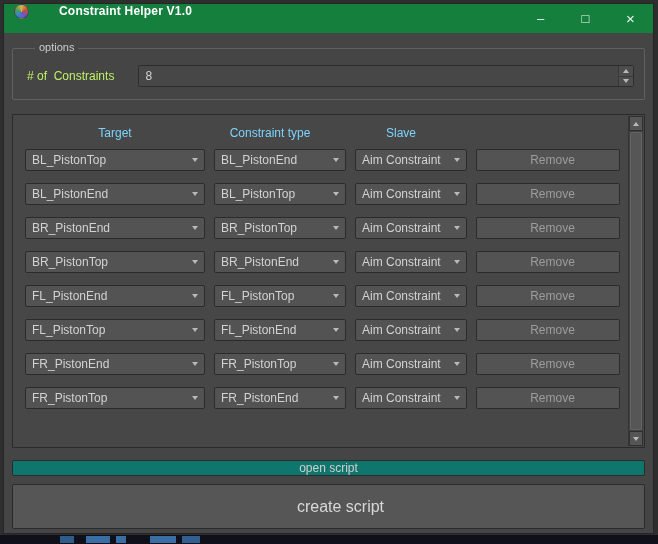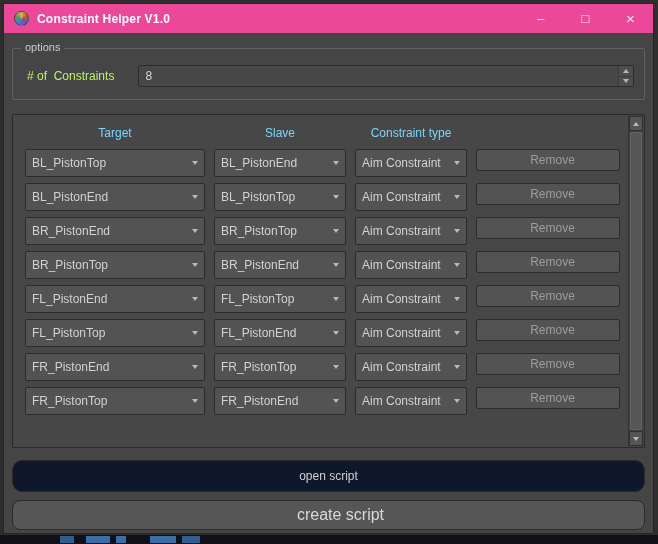--- a/index.html
+++ b/index.html
@@ -10,43 +10,43 @@
     font-family:"Liberation Sans", sans-serif;
     overflow:hidden;
   }
   .window {
     position:absolute; left:3px; top:3px; width:651px; height:531px;
     background:#454545; border:1px solid #262626;
     display:flex; flex-direction:column;
   }
   
   .titlebar {
-    flex:0 0 29px; background:#ec4899; color:#ffffff;
-    display:flex; align-items:center;
+    flex:0 0 29px; background:#15803d; color:#ffffff;
+    display:flex; align-items:flex-start;gap:22px;
   }
   .app-icon {
     width:15px; height:15px; border-radius:50%; margin:0 8px 0 10px;
     background: conic-gradient(#d8b24a,#b8553d,#7a4ec0,#3f7fd0,#4ba05a,#d8b24a);
     border:1px solid rgba(0,0,0,.35);
   }
   .title-text { font-size:12px; font-weight:bold; letter-spacing:.2px; }
   .win-controls { margin-left:auto; display:flex; height:100%; }
   .win-btn {
     width:45px; height:100%; display:flex; align-items:center; justify-content:center;
     color:#f2f2f2; font-size:13px; cursor:default;
   }
   .win-btn.close { font-size:15px; }
   
   .content { flex:1; padding:8px; display:flex; flex-direction:column; }
   .groupbox {
     position:relative; margin-top:7px; border:1px solid #606060; border-radius:2px;
     padding:16px 10px 12px 10px;
   }
   .groupbox-label {
-    position:absolute; top:-8px; left:8px; background:#454545; padding:0 4px;
+    position:absolute; top:-8px; left:22px; background:#454545; padding:0 4px;
     font-size:11px; color:#cccccc;
   }
   .spin-row { display:flex; align-items:center; }
   .spin-label { font-size:12px; color:#bef264; margin:0 24px 0 4px; white-space:pre; }
   .spinbox {
     flex:1; height:22px; background:#474747; border:1px solid #2c2c2c; border-radius:2px;
     display:flex; align-items:stretch;
   }
   .spin-value { flex:1; font-size:12px; color:#d6d6d6; padding-left:6px; display:flex; align-items:center; }
   .spin-arrows { width:15px; display:flex; flex-direction:column; border-left:1px solid #3a3a3a; }
@@ -64,45 +64,45 @@
     font-size:12px; color:#7dd3fc;
   }
   .header-cell { text-align:center; }
   .col-target { width:180px; }
   .col-slave  { width:132px; }
   .col-type   { width:112px; }
   .col-remove { width:144px;padding-left:9px; }
   .row { display:flex; gap:9px; padding-left:12px; margin-bottom:12px; height:22px; }
   .combo {
     background:#535353; border:1px solid #2b2b2b; border-radius:2px;
-    display:flex; align-items:center; height:28px; cursor:default;
+    display:flex; align-items:center; height:22px; cursor:default;
   }
   .combo-label { flex:1; font-size:12px; color:#d2d2d2; padding-left:6px; white-space:nowrap; overflow:hidden; }
   .combo-arrow { width:18px; display:flex; justify-content:center; }
   .remove-btn {
     background:#535353; border:1px solid #2b2b2b; border-radius:2px;
     color:#9c9c9c; font-size:12px; height:22px;
     display:flex; align-items:center; justify-content:center; cursor:default;
   }
   
   .scrollbar { position:absolute; top:1px; right:1px; bottom:1px; width:15px; background:#414141; border-left:1px solid #353535; }
   .sb-btn {
     position:absolute; left:0; right:0; height:15px; background:#555555;
     border:1px solid #303030; display:flex; align-items:center; justify-content:center;
   }
   .sb-btn.up { top:0; }
   .sb-btn.down { bottom:0; }
   .sb-thumb { position:absolute; left:1px; right:1px; top:16px; bottom:16px; background:#565656; border:1px solid #646464; border-radius:1px; }
   
   .open-btn {
-    margin-top:12px; height:32px; background:#0f172a; border:1px solid #2b2b2b; border-radius:10px;
+    margin-top:12px; height:16px; background:#0f766e; border:1px solid #2b2b2b; border-radius:2px;
     color:#cfcfcf; font-size:12px; display:flex; align-items:center; justify-content:center; cursor:default;
   }
   .create-btn {
-    margin-top:8px; height:30px; background:#565656; border:1px solid #2b2b2b; border-radius:8px;
+    margin-top:8px; height:45px; background:#565656; border:1px solid #2b2b2b; border-radius:2px;
     color:#d8d8d8; font-size:16px; display:flex; align-items:center; justify-content:center; cursor:default;padding-left:24px;
   }
   
   .taskbar { position:absolute; left:0; right:0; bottom:0; height:9px; background:#10101a; }
   .tseg { position:absolute; top:1px; height:7px; background:#3a6ea5; }
   .tseg.s1 { left:60px;  width:14px; background:#2f5d8a; }
   .tseg.s2 { left:86px;  width:24px; }
   .tseg.s3 { left:116px; width:10px; }
   .tseg.s4 { left:150px; width:26px; }
   .tseg.s5 { left:182px; width:18px; background:#325f92; }
@@ -138,22 +138,22 @@
                 <span class="tri-down"></span>
               </div>
           </div>
         </div>
       </div>
     </div>
 
     <div class="panel">
       <div class="headers">
         <div class="header-cell col-target">Target</div>
+        <div class="header-cell col-type">Constraint type</div>
         <div class="header-cell col-slave">Slave</div>
-        <div class="header-cell col-type">Constraint type</div>
         <div class="header-cell col-remove"></div>
       </div>
 
       <div id="rows-container">
   <div class="row">
     <div class="combo col-target">
       <span class="combo-label c-target">BL_PistonTop</span>
       <span class="combo-arrow">
                 <span class="tri-down"></span>
               </span>

